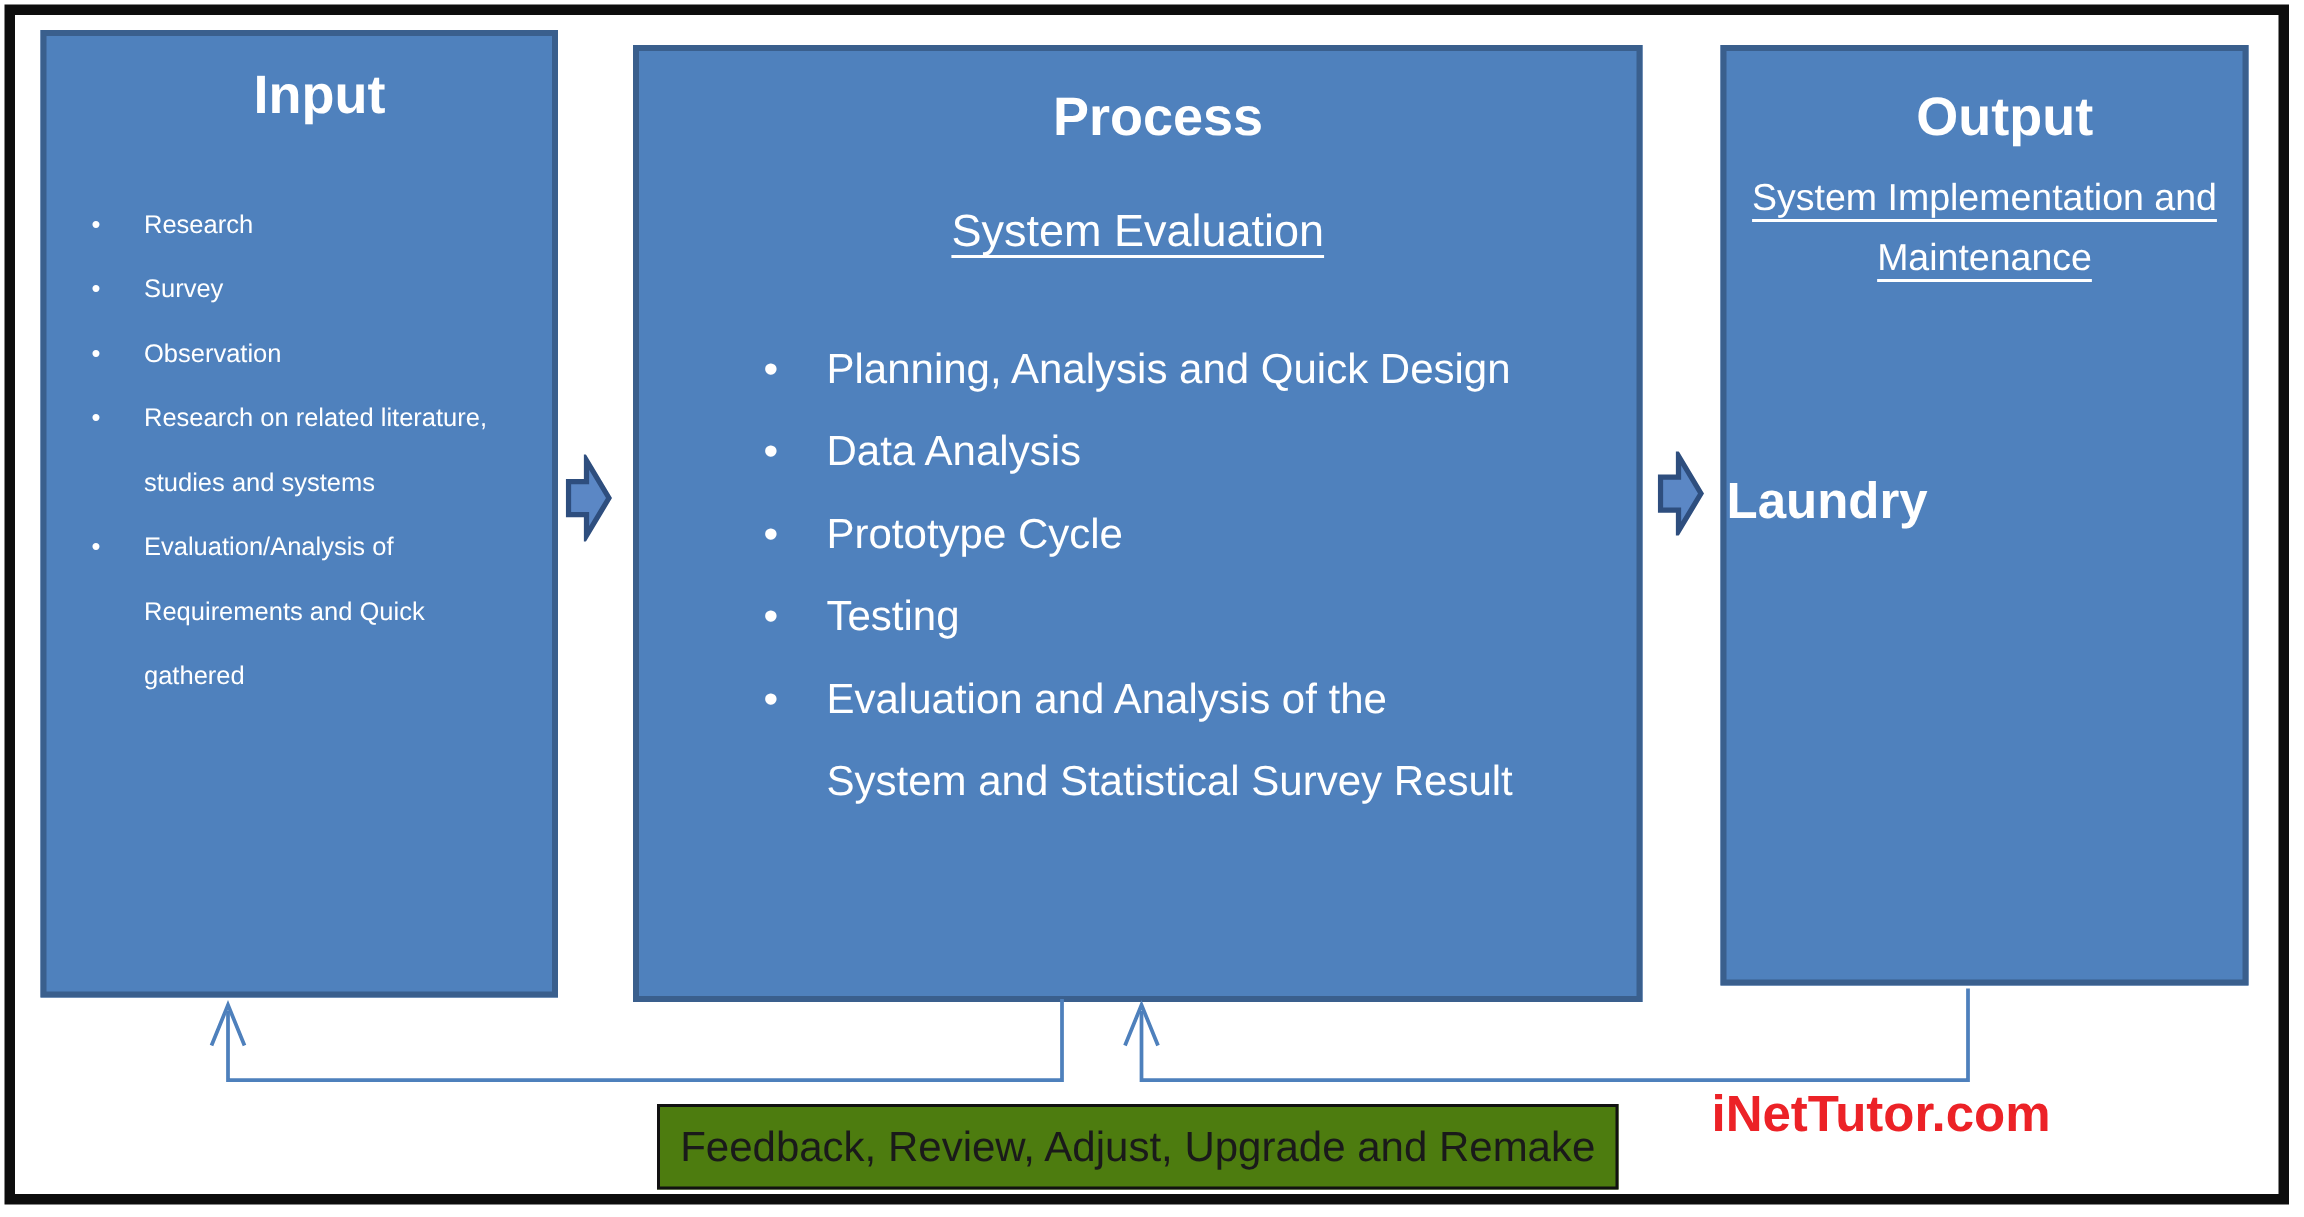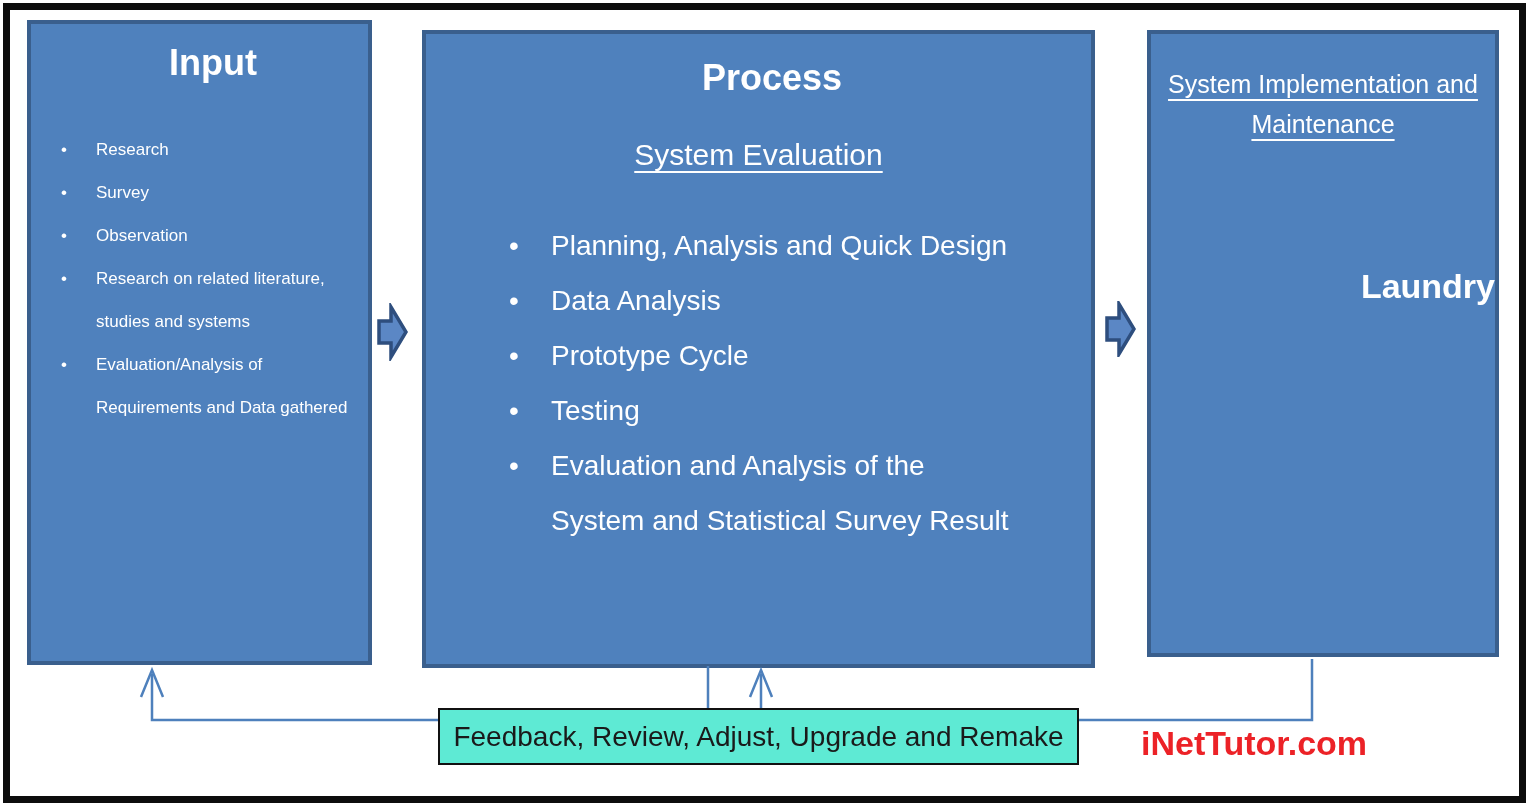--- a/index.html
+++ b/index.html
@@ -59,21 +59,21 @@
     line-height: 43px;
     width: 300px;
   }
   .box-process .box-subtitle {
     margin-top: 35px;
     font-size: 30px;
     line-height: 46px;
     width: 600px;
   }
   .box-output .box-subtitle {
-    margin-top: 30px;
+    margin-top: 15px;
     font-size: 25px;
     line-height: 40px;
     width: 310px;
   }
 
   ul.bullet-list {
     list-style: none;
     margin: 0;
     padding: 0;
   }
@@ -98,21 +98,21 @@
     margin-top: 40px;
     margin-left: 83px;
     font-size: 28px;
     line-height: 55px;
     width: 520px;
   }
   .box-process ul.bullet-list li { padding-left: 42px; width: 470px; }
 
   .output-body {
     margin-top: 115px;
-    text-align: right;
+    text-align: left;
     font-weight: bold;
     font-size: 34px;
     line-height: 55px;
   }
 
   .flow-arrow {
     position: absolute;
   }
   .arrow-1 { left: 377px; top: 303px; }
   .arrow-2 { left: 1105px; top: 301px; }
@@ -120,24 +120,24 @@
   .connector-overlay {
     position: absolute;
     left: 0; top: 0;
     width: 1536px;
     height: 811px;
     pointer-events: none;
   }
 
   .feedback-box {
     position: absolute;
-    left: 438px; top: 708px;
+    left: 438px; top: 736px;
     width: 641px; height: 57px;
     box-sizing: border-box;
-    background: #5eead4;
+    background: #4d7c0f;
     border: 2px solid #111111;
     display: flex;
     align-items: center;
     justify-content: center;
     font-size: 28px;
     color: #1a1a1a;
   }
   .watermark {
     position: absolute;
     left: 1141px; top: 724px;
@@ -152,37 +152,38 @@
 <div class="canvas">
   <div class="outer-frame"></div>
 
   <div class="ipo-box box-input">
     <div class="box-title">Input</div>
     <ul class="bullet-list">
       <li>Research</li>
       <li>Survey</li>
       <li>Observation</li>
       <li>Research on related literature, studies and systems</li>
-      <li>Evaluation/Analysis of Requirements and Data gathered</li>
+      <li>Evaluation/Analysis of Requirements and Quick gathered</li>
     </ul>
   </div>
 
   <div class="ipo-box box-process">
     <div class="box-title">Process</div>
     <div class="box-subtitle">System Evaluation</div>
     <ul class="bullet-list">
       <li>Planning, Analysis and Quick Design</li>
       <li>Data Analysis</li>
       <li>Prototype Cycle</li>
       <li>Testing</li>
       <li>Evaluation and Analysis of the System and Statistical Survey Result</li>
     </ul>
   </div>
 
   <div class="ipo-box box-output">
+    <div class="box-title">Output</div>
     <div class="box-subtitle">System Implementation and Maintenance</div>
     <div class="output-body">
       <div>Laundry</div>
     </div>
   </div>
 
   <svg class="flow-arrow arrow-1" width="31" height="58" viewBox="0 0 31 58">
     <polygon points="2,18 14,18 14,4 29,29 14,54 14,40 2,40" fill="#5B87C5" stroke="#2E4E7E" stroke-width="3.5" stroke-linejoin="miter"></polygon>
   </svg>
 

